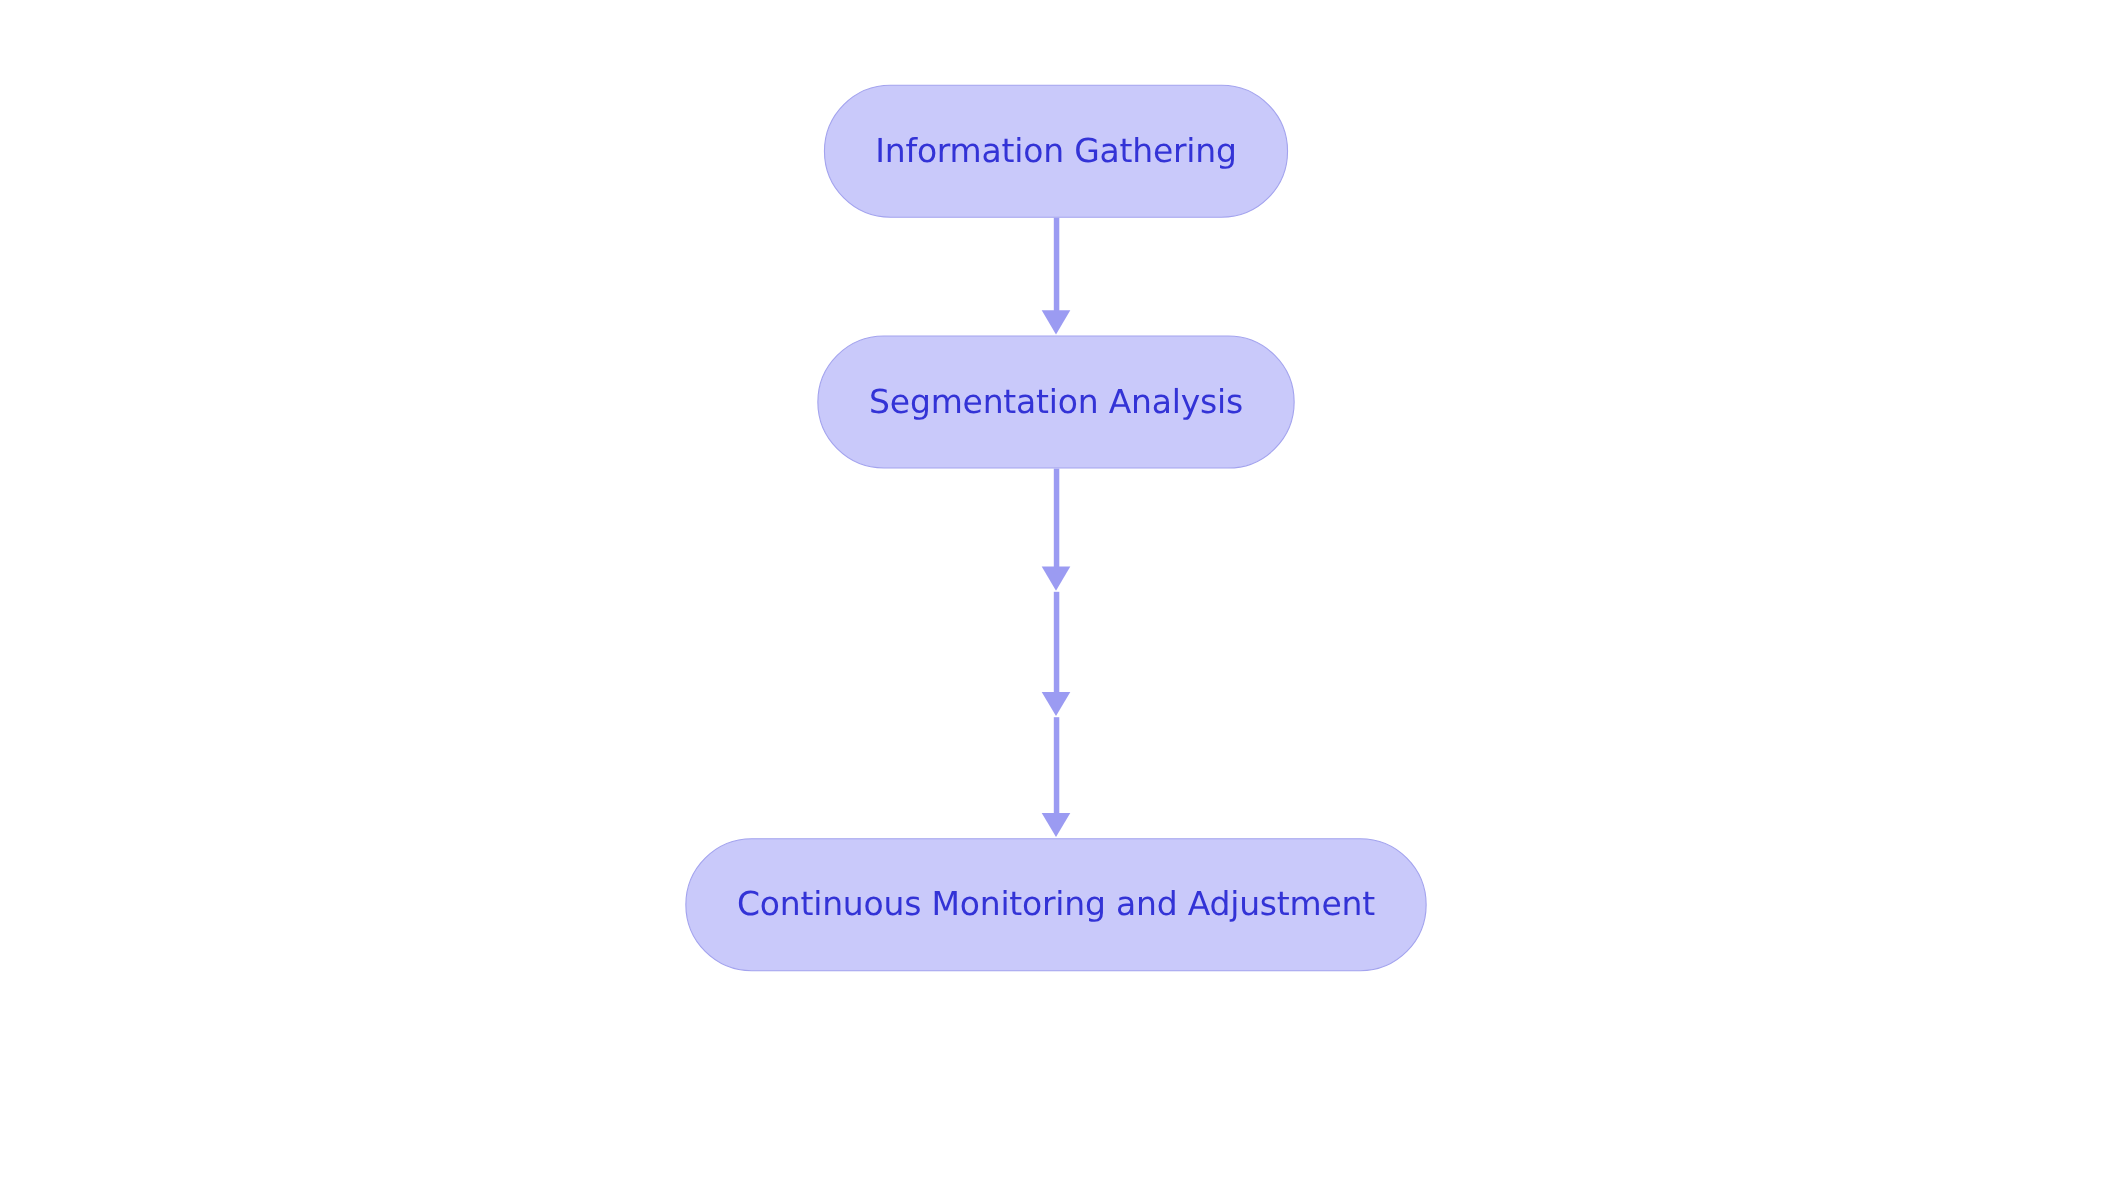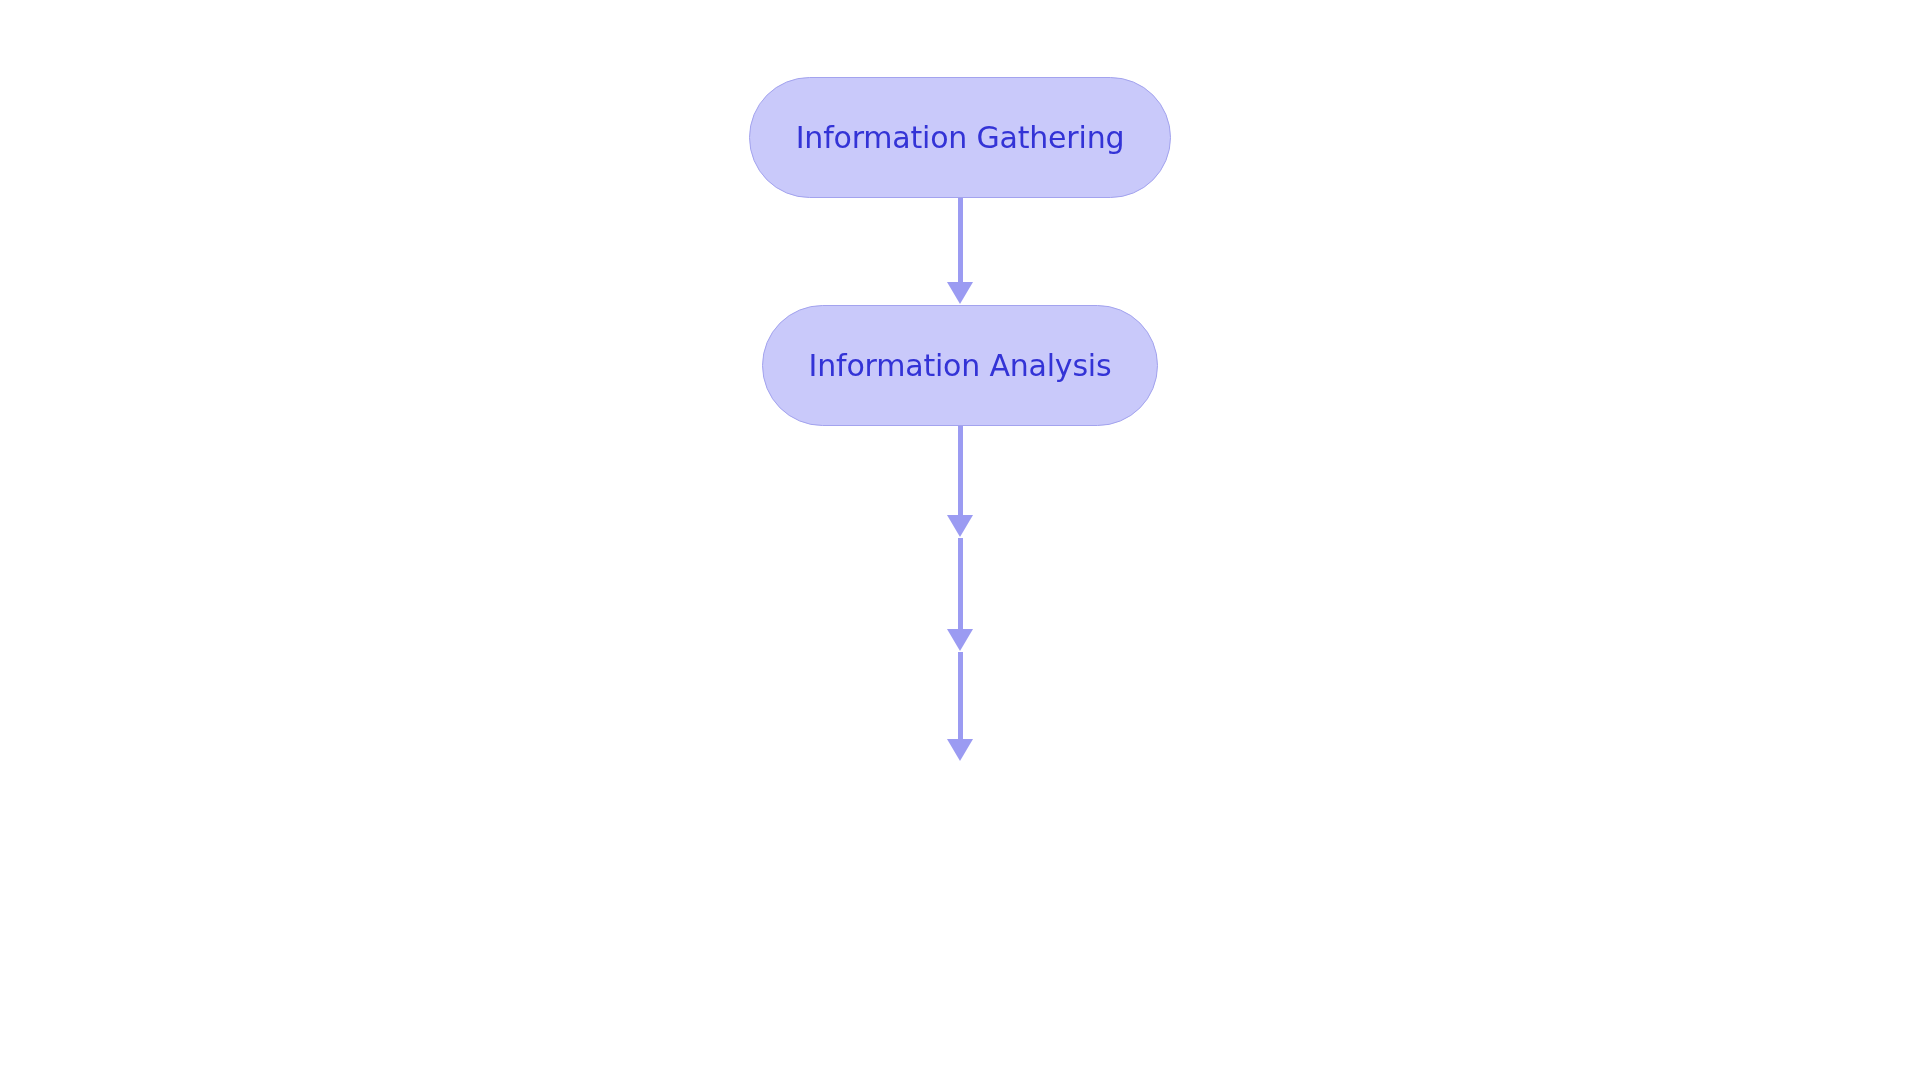--- a/index.html
+++ b/index.html
@@ -103,35 +103,38 @@
     <div class="node">
       <span class="node-label">Information Gathering</span>
     </div>
 
     <div class="connector gap-1">
       <div class="connector-stem"></div>
       <div class="connector-head"></div>
     </div>
 
     <div class="node">
-      <span class="node-label">Information Analysis</span>
+      <span class="node-label">Segmentation Analysis</span>
     </div>
 
     <div class="connector gap-2">
       <div class="connector-stem"></div>
       <div class="connector-head"></div>
     </div>
 
 
     <div class="connector gap-3">
       <div class="connector-stem"></div>
       <div class="connector-head"></div>
     </div>
 
 
     <div class="connector gap-4">
       <div class="connector-stem"></div>
       <div class="connector-head"></div>
     </div>
 
+    <div class="node">
+      <span class="node-label">Continuous Monitoring and Adjustment</span>
+    </div>
 
   </div>
 </div>
 
 </body></html>

